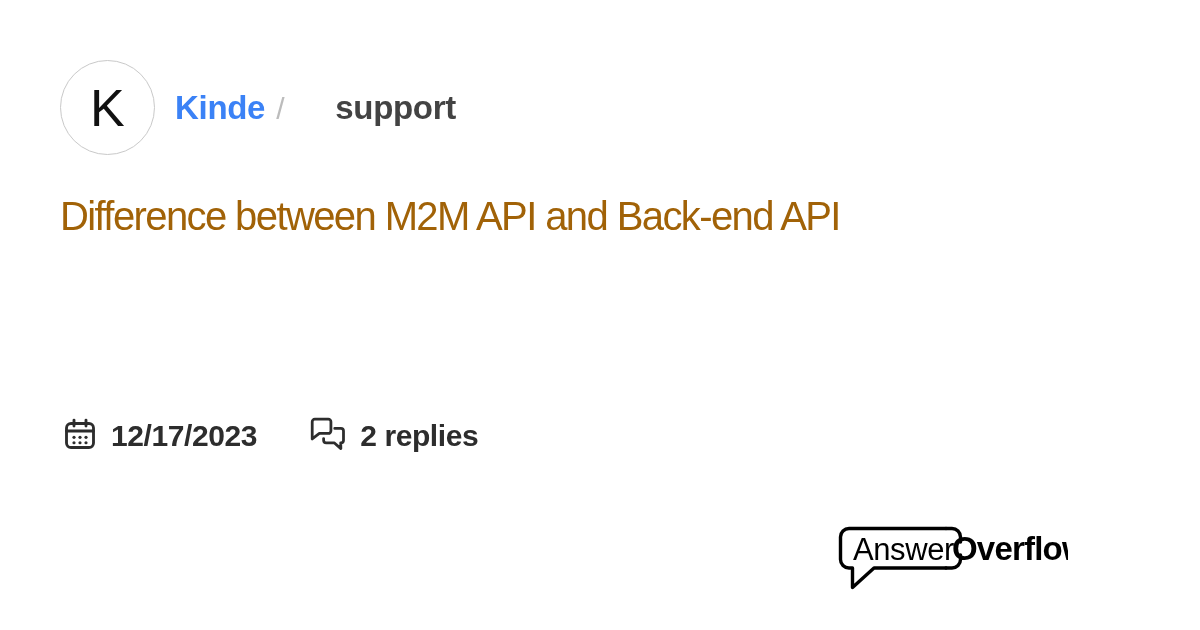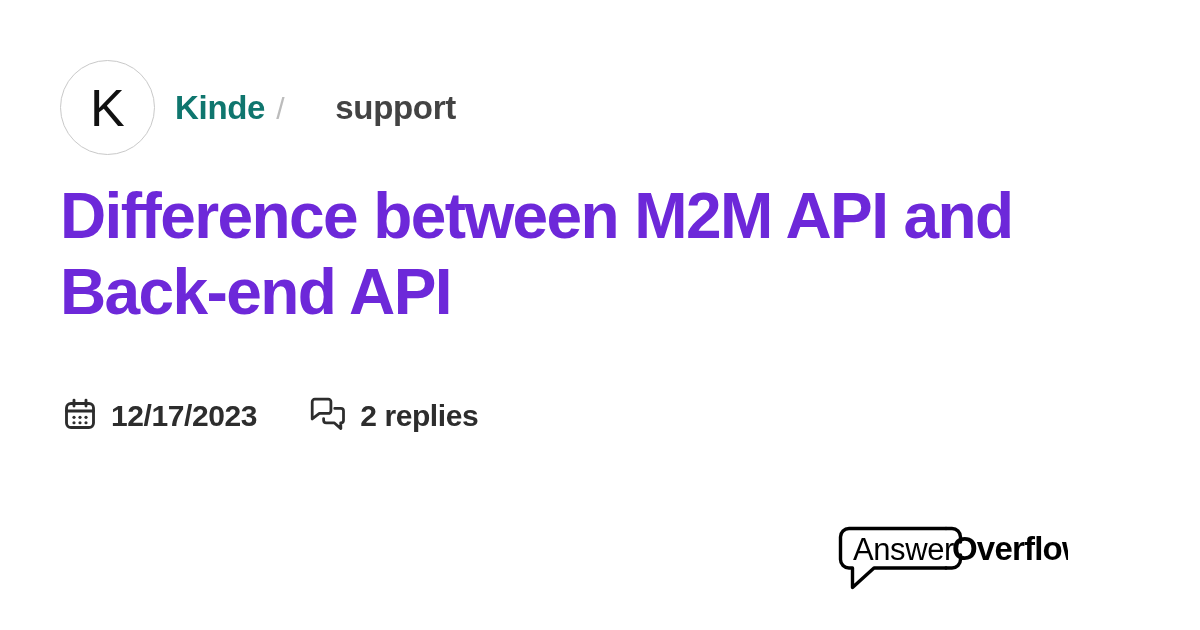--- a/index.html
+++ b/index.html
@@ -52,56 +52,57 @@
     letter-spacing: 0.5px;
   }
 
   .breadcrumb {
     display: flex;
     align-items: baseline;
     font-size: 33px;
     font-weight: 700;
     letter-spacing: -0.3px;
   }
-  .crumb-server { color: #0f766e; }
+  .crumb-server { color: #3b82f6; }
   .crumb-sep {
     color: #bcbcbc;
     font-weight: 500;
     margin: 0 11px;
     font-size: 30px;
   }
   .crumb-channel { color: #434343; margin-left: 40px; }
 
   
   .title {
     position: absolute;
     left: 60px;
     top: 178px;
     width: 1010px;
     margin: 0;
-    font-size: 64px;
+    font-size: 40px;
     line-height: 76px;
-    font-weight: 700;
-    color: #6d28d9;
+    font-weight: 400;
+    color: #a16207;
     letter-spacing: -1.6px;
   }
 
   
   .meta {
     position: absolute;
     left: 62px;
     top: 396px;
     display: flex;
     align-items: center;
     gap: 52px;
   }
   .meta-item {
     display: flex;
     align-items: center;
     gap: 13px;
+    margin-top: 20px;
   }
   .meta-text {
     font-size: 30px;
     font-weight: 700;
     color: #2d2d2d;
     letter-spacing: -0.4px;
     line-height: 1;
   }
   .meta-icon {
     display: block;

